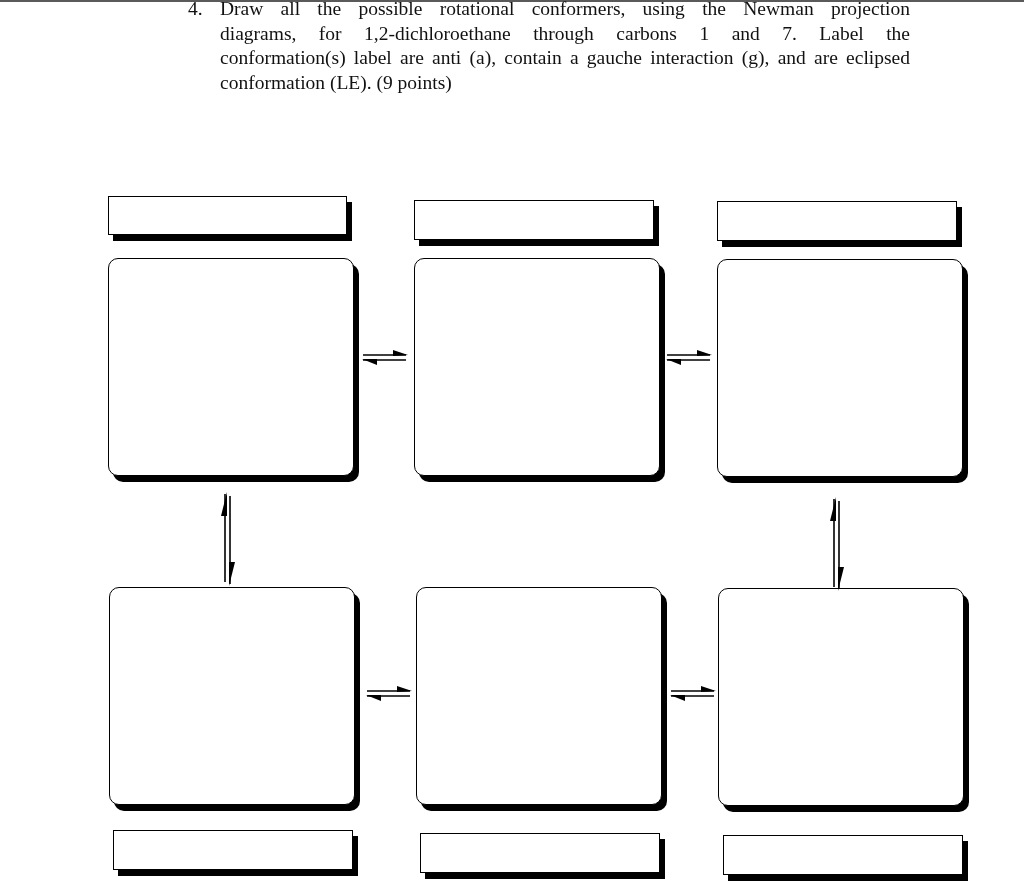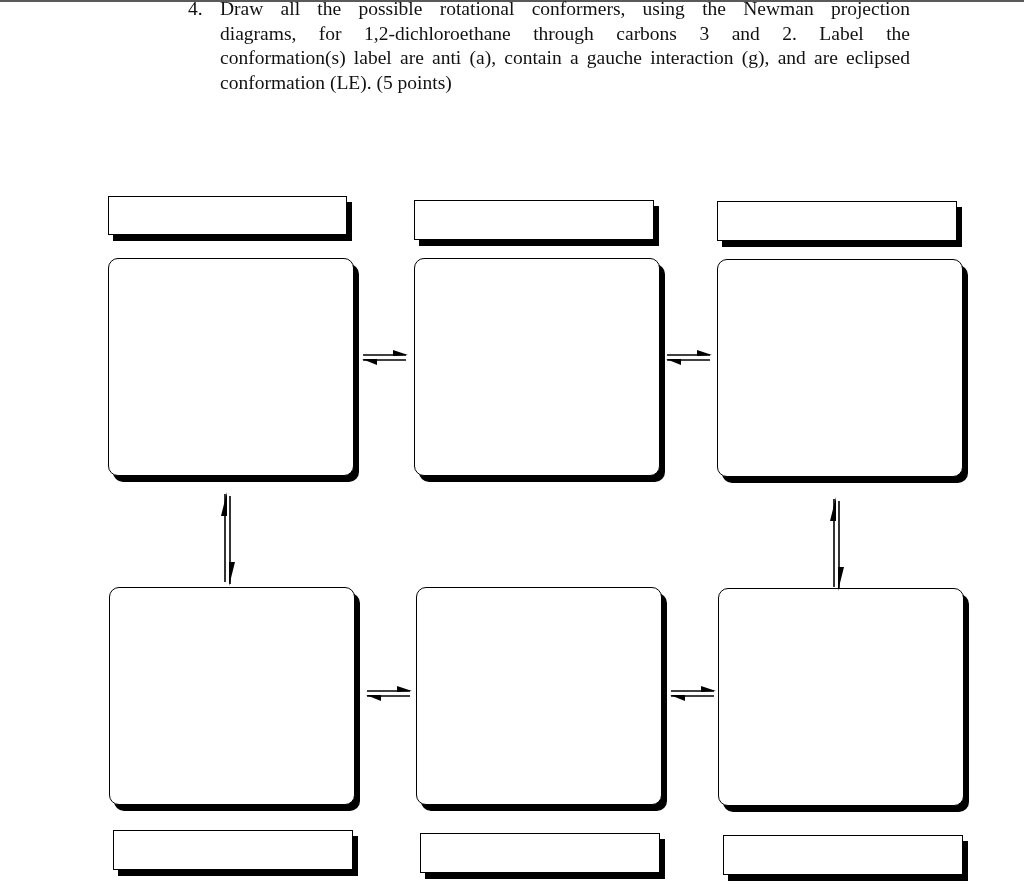--- a/index.html
+++ b/index.html
@@ -37,23 +37,23 @@
 </style>
 </head>
 <body>
 
 <div class="top-rule"></div>
 
 <div class="question">
   <span class="q-num">4.</span>
   <div class="q-body">
     <span class="q-line">Draw all the possible rotational conformers, using the Newman projection</span>
-    <span class="q-line">diagrams, for 1,2-dichloroethane through carbons 3 and 2. Label the</span>
+    <span class="q-line">diagrams, for 1,2-dichloroethane through carbons 1 and 7. Label the</span>
     <span class="q-line">conformation(s) label are anti (a), contain a gauche interaction (g), and are eclipsed</span>
-    <span class="q-line last">conformation (LE). (5 points)</span>
+    <span class="q-line last">conformation (LE). (9 points)</span>
   </div>
 </div>
 
 <div id="diagram">
     <div class="label-box" style="left: 108px; top: 196px; width: 239px; height: 39px;"></div>
     <div class="label-box" style="left: 414px; top: 200px; width: 240px; height: 40px;"></div>
     <div class="label-box" style="left: 717px; top: 201px; width: 240px; height: 40px;"></div>
     <div class="conf-box" style="left: 108px; top: 258px; width: 246px; height: 218px;"></div>
     <div class="conf-box" style="left: 414px; top: 258px; width: 246px; height: 218px;"></div>
     <div class="conf-box" style="left: 717px; top: 259px; width: 246px; height: 218px;"></div>

